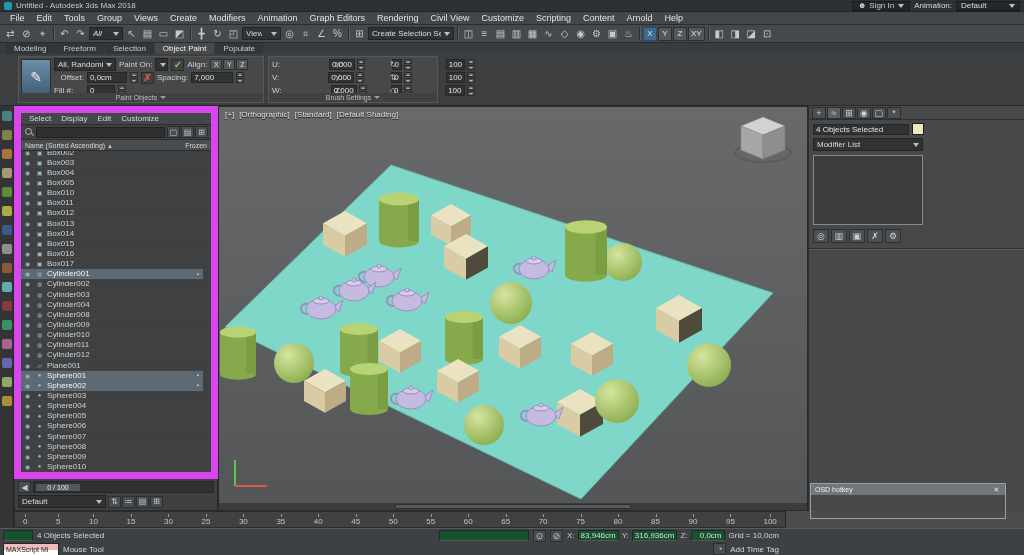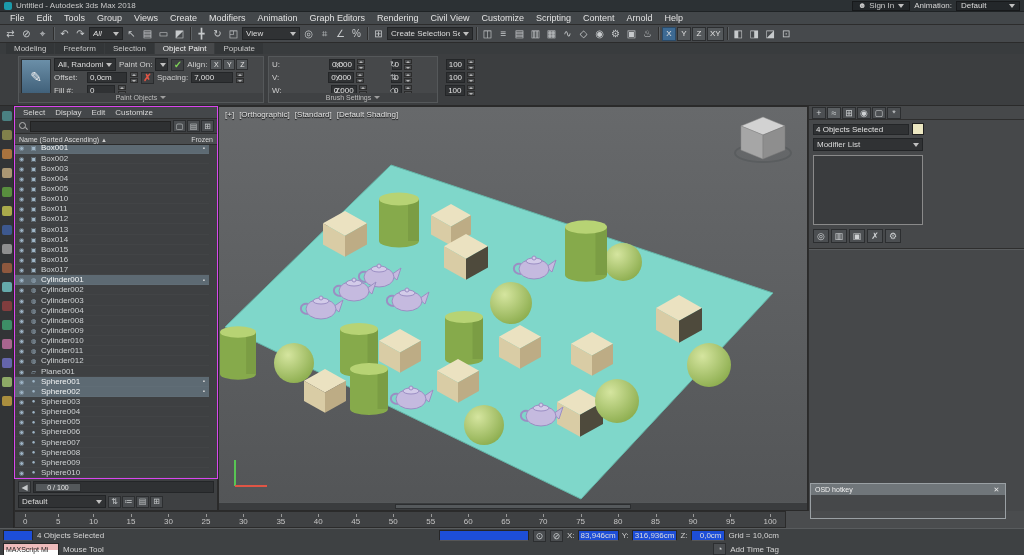--- a/index.html
+++ b/index.html
@@ -61,21 +61,21 @@
 .sprow{display:flex;align-items:center;gap:2px;height:13px;}
 .slab{width:12px;text-align:right;color:#cfcfcf;font-size:8px;}
 .spicon{width:11px;text-align:center;color:#c0c3c5;font-size:8px;}
 .sprow .sfld{flex:1;margin-left:47px;}
 
 
 .lstrip{position:absolute;left:0;top:106px;width:14px;height:422px;background:#323436;border-right:1px solid #272727;display:flex;flex-direction:column;align-items:center;padding-top:5px;gap:9px;}
 .lsi{width:10px;height:10px;border-radius:2px;opacity:.85;flex:0 0 auto;}
 
 
-.explorer{position:absolute;left:14px;top:106px;width:204px;height:373px;background:#3e4042;border:1px solid #d946ef;display:flex;flex-direction:column;}
+.explorer{position:absolute;left:14px;top:106px;width:204px;height:373px;background:#3e4042;border:7px solid #d946ef;display:flex;flex-direction:column;}
 .xmenus{height:12px;display:flex;align-items:center;gap:2px;padding:0 4px;background:#44474a;font-size:8px;border-bottom:1px solid #2e2e2e;}
 .xmenus span{padding:0 4px;}
 .xsearch{height:15px;display:flex;align-items:center;gap:2px;padding:0 3px;border-bottom:1px solid #2e2e2e;}
 .sicon{position:relative;width:10px;height:10px;flex:0 0 auto;}
 .sicon::before{content:"";position:absolute;left:1px;top:1px;width:5px;height:5px;border:1px solid #b5b5b5;border-radius:50%;}
 .sicon::after{content:"";position:absolute;left:7px;top:7px;width:3px;height:1px;background:#b5b5b5;transform:rotate(45deg);}
 .xfind{flex:1;height:11px;background:#2e3032;border:1px solid #222;color:#ddd;font-size:8px;padding:0 2px;outline:none;}
 .xbtn{width:13px;height:12px;display:inline-flex;align-items:center;justify-content:center;background:#4a4d50;border:1px solid #2c2e30;color:#c6c9cb;font-size:8px;flex:0 0 auto;}
 .xhead{height:11px;display:flex;align-items:center;justify-content:space-between;padding:0 4px;background:#4a4d4f;font-size:7px;color:#d8d8d8;border-bottom:1px solid #2c2c2c;}
 .sort{color:#cfcfcf;font-size:6px;}
@@ -121,21 +121,21 @@
 .tick{position:relative;padding-top:4px;font-size:8px;color:#c4c4c4;}
 .tick::before{content:"";position:absolute;top:1px;left:50%;width:1px;height:3px;background:#9a9a9a;}
 
 
 .statusbar{position:absolute;left:0;top:528px;width:1024px;height:27px;background:#3e4143;border-top:1px solid #595c5e;}
 .srow{display:flex;align-items:center;gap:4px;padding:0 3px;width:782px;}
 .srow.r1{height:13px;}
 .srow.r2{height:14px;}
 .stext{font-size:8px;color:#d6d6d6;white-space:nowrap;}
 .flexsp{flex:1;}
-.sunken{background:#1d4ed8;border:1px solid #262626;border-bottom-color:#565656;display:inline-flex;align-items:center;padding:0 2px;font-size:8px;color:#ddd;}
+.sunken{background:#14532d;border:1px solid #262626;border-bottom-color:#565656;display:inline-flex;align-items:center;padding:0 2px;font-size:8px;color:#ddd;}
 .h11{height:11px;}.w30{width:30px;}.w90{width:90px;}
 .sbtn{width:13px;height:12px;display:inline-flex;align-items:center;justify-content:center;background:#4a4d50;border:1px solid #2c2e30;color:#c6c9cb;font-size:9px;flex:0 0 auto;}
 .clab{font-size:8px;color:#cfcfcf;}
 .cfld{height:11px;min-width:34px;justify-content:flex-end;}
 .mxs{width:56px;height:13px;background:linear-gradient(#eebbbb 55%,#ffffff 55%);border:1px solid #262626;color:#222;font-size:7px;display:inline-flex;align-items:center;padding:0 2px;white-space:nowrap;overflow:hidden;flex:0 0 auto;}
 
 
 .osd{position:absolute;left:810px;top:483px;width:196px;height:36px;border:1px solid #9aa0a4;z-index:10;}
 .osdtitle{height:11px;background:#70767a;display:flex;align-items:center;justify-content:space-between;padding:0 4px;font-size:7px;color:#f0f0f0;}
 .osdclose{width:9px;height:9px;display:inline-flex;align-items:center;justify-content:center;font-size:7px;color:#e8e8e8;}
@@ -191,21 +191,21 @@
       <span class="dda"></span>
     </span>
     <span class="tbi">↖</span>
     <span class="tbi">▤</span>
     <span class="tbi">▭</span>
     <span class="tbi">◩</span>
     <span class="tbsep"></span>
     <span class="tbi">╋</span>
     <span class="tbi">↻</span>
     <span class="tbi">◰</span>
-    <span class="dd" style="width: 58px; gap: 8px;">
+    <span class="dd" style="width: 39px; gap: 8px;">
       <span class="ddt">View</span>
       <span class="dda"></span>
     </span>
     <span class="tbi">◎</span>
     <span class="tbi">⌗</span>
     <span class="tbi">∠</span>
     <span class="tbi">%</span>
     <span class="tbsep"></span>
     <span class="tbi">⊞</span>
     <span class="dd" style="width: 86px;">
@@ -260,21 +260,21 @@
         </span>
         <span class="okx ok">✓</span>
         <span class="rlab">Align:</span>
         <span style="display:inline-flex;gap:1px;">
             <span class="axb sm">X</span>
             <span class="axb sm">Y</span>
             <span class="axb sm">Z</span>
           </span>
       </div>
       <div class="prow">
-        <span class="rlab" style="width:30px;">Offset:</span>
+        <span class="rlab" style="width:30px;text-align:right;">Offset:</span>
         <span class="sfld fw40">0,0cm</span>
         <span class="spn">
             <b class="up"></b>
             <b class="dn"></b>
           </span>
         <span class="okx no">✗</span>
         <span class="rlab">Spacing:</span>
         <span class="sfld fw34">7,000</span>
         <span class="spn">
             <b class="up"></b>

